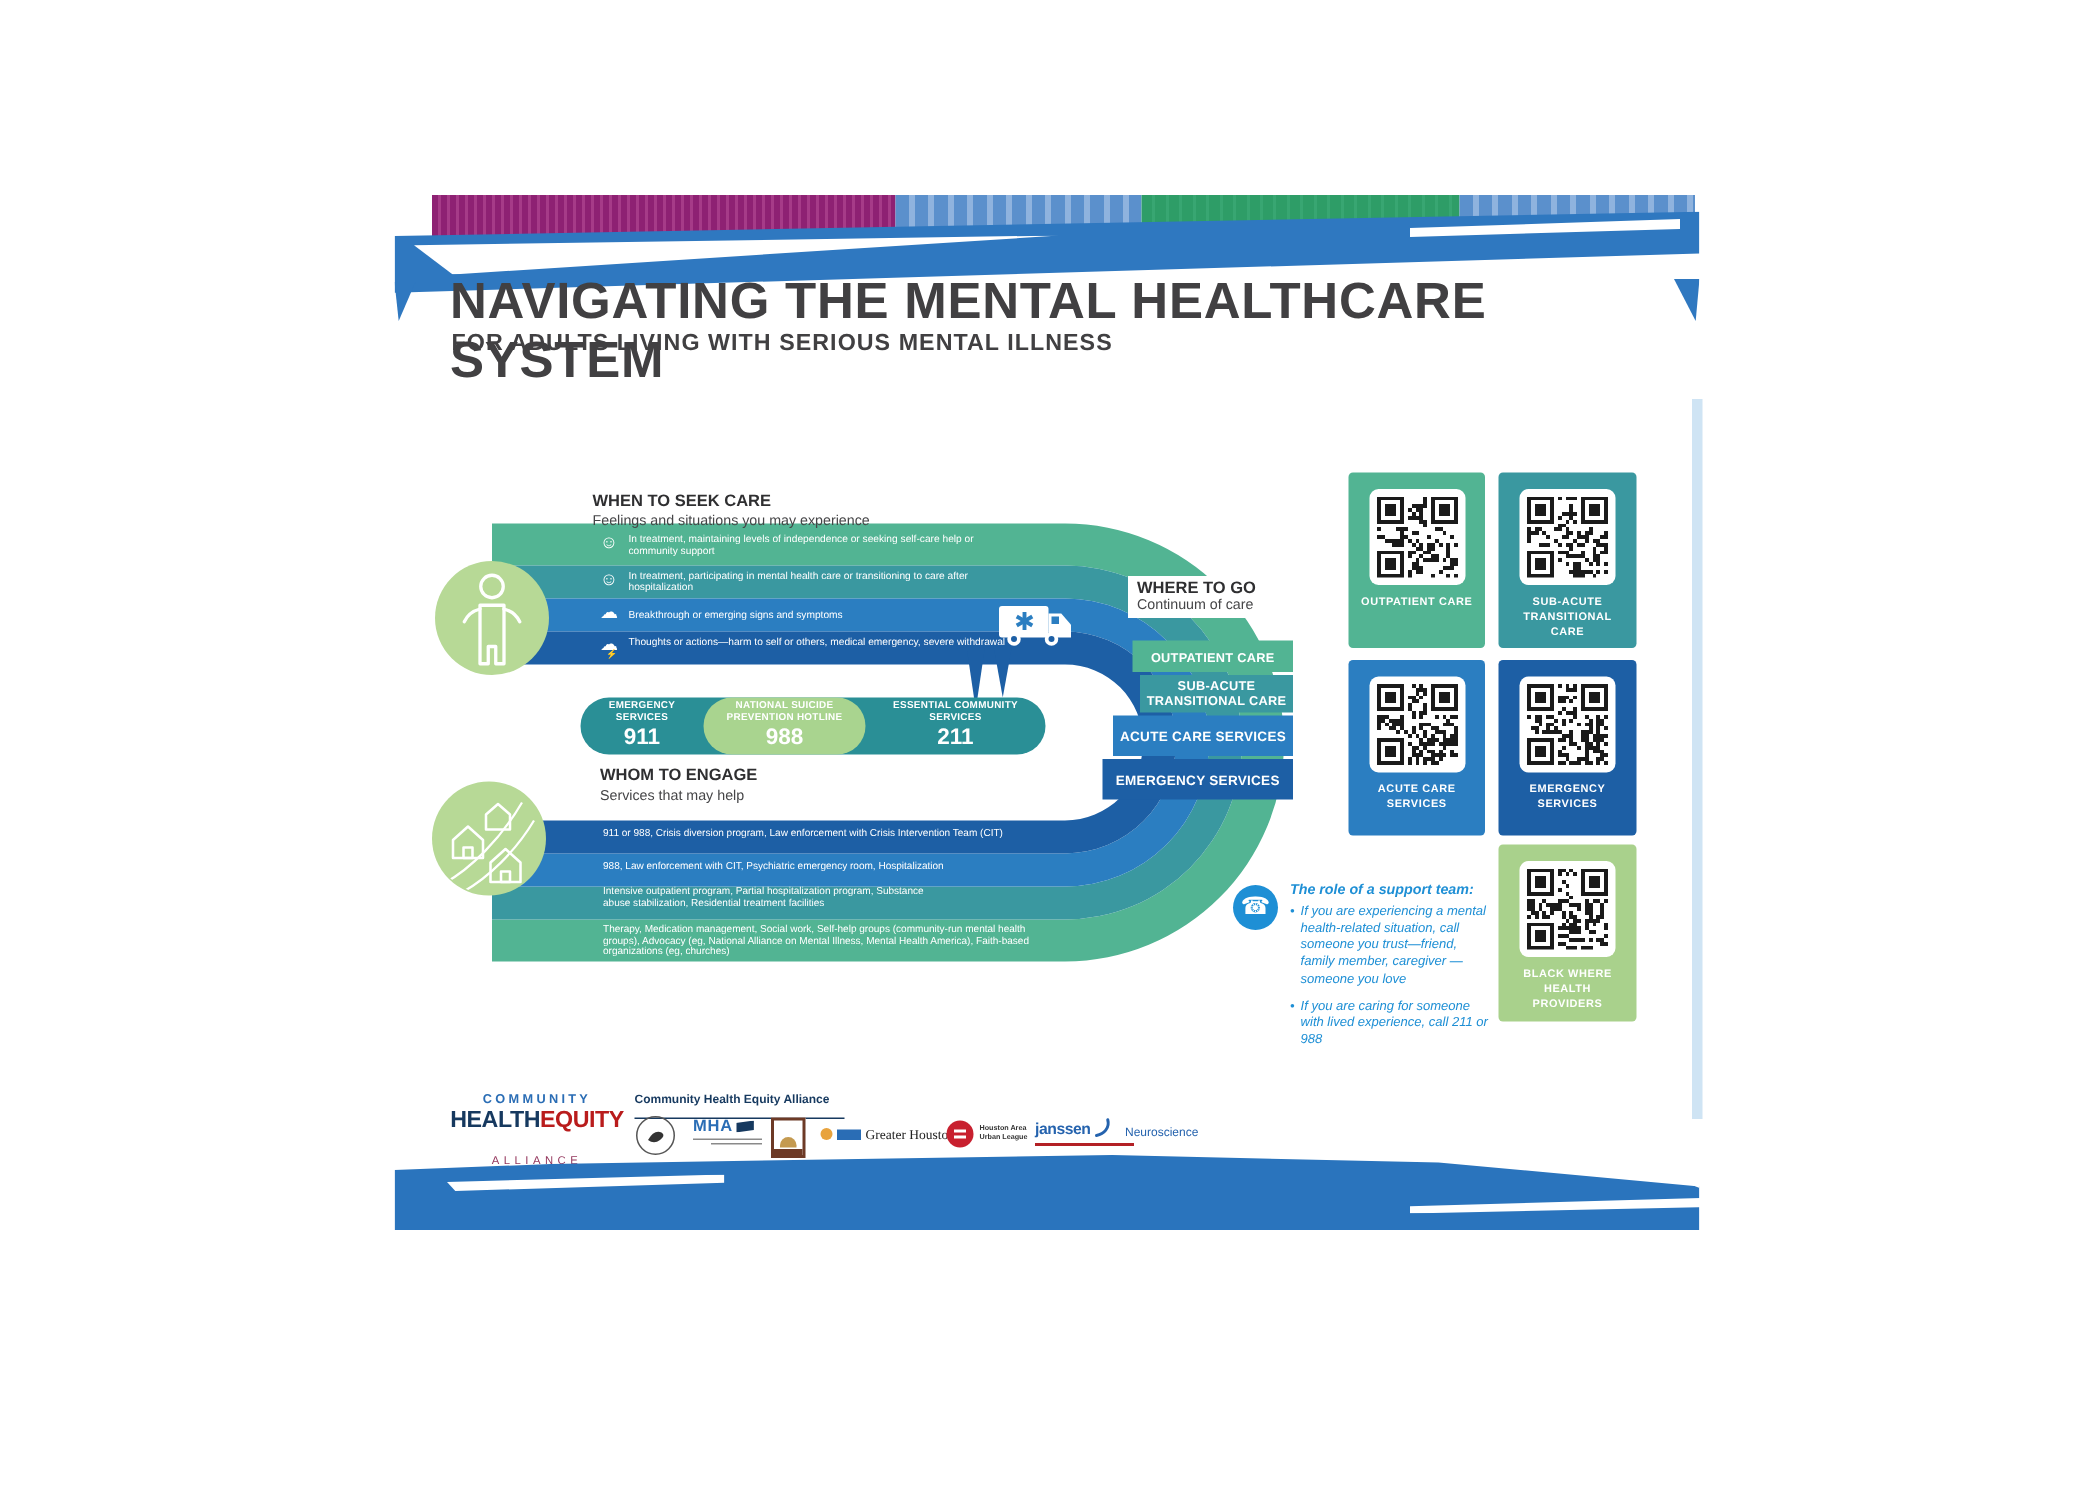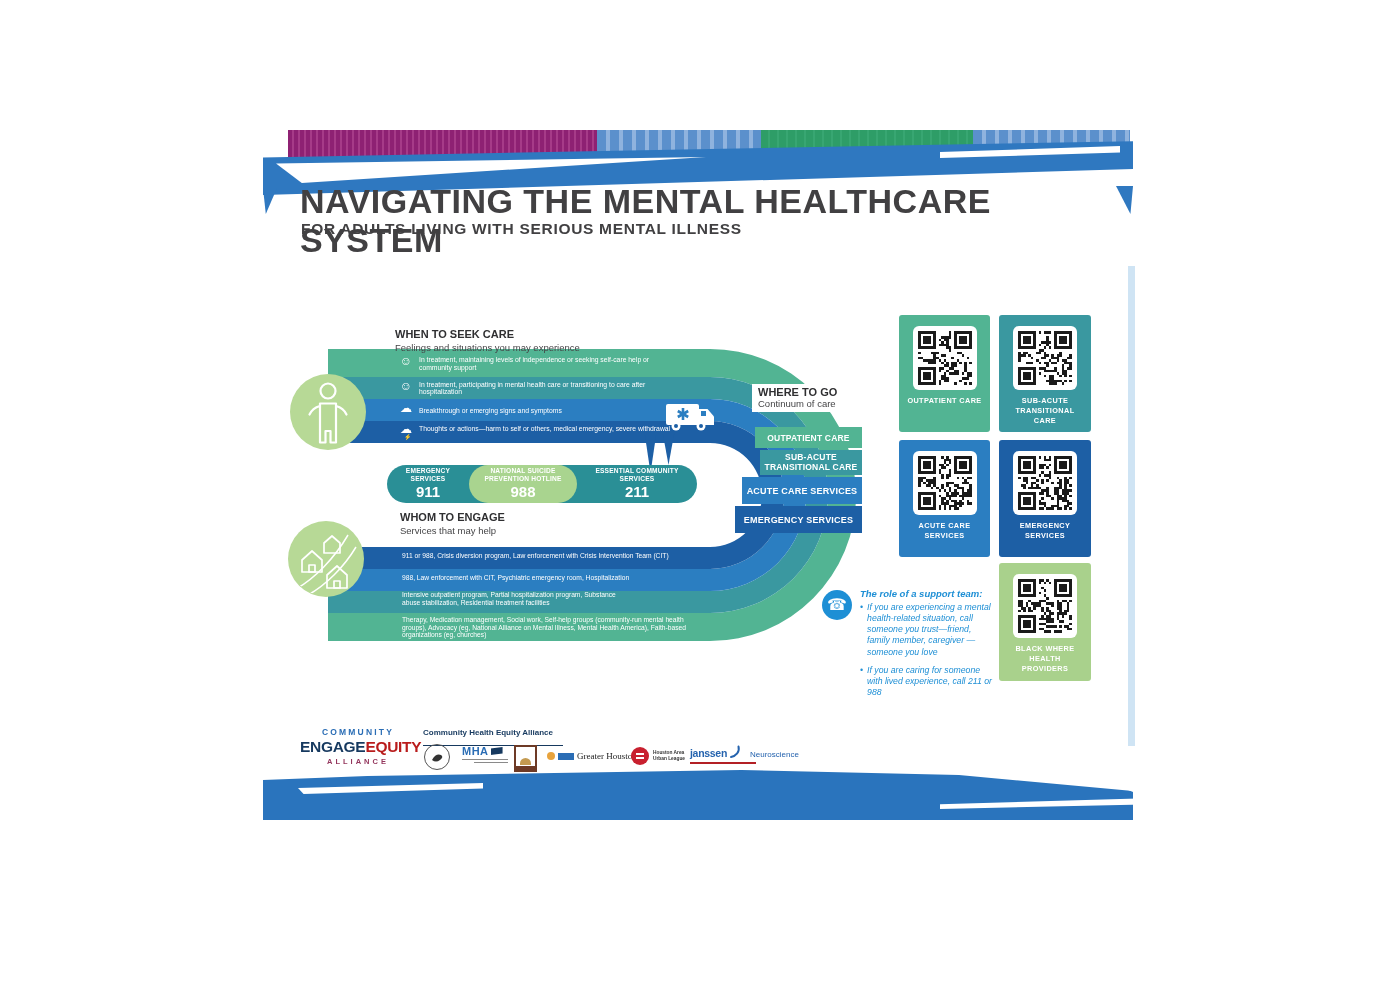--- a/index.html
+++ b/index.html
@@ -90,21 +90,21 @@
   .qc3{left:899px;top:440px;width:91px;height:117px;background:#2b7ec1;}
   .qc4{left:999px;top:440px;width:92px;height:117px;background:#1d5fa5;}
   .qc5{left:999px;top:563px;width:92px;height:118px;background:#a9d18c;}
 
   
   .chea{left:300px;top:727px;width:116px;text-align:center;}
   .chea-top{font-size:8.5px;font-weight:700;letter-spacing:2.2px;color:#2a6db5;}
   .chea-main{font-size:15.5px;font-weight:700;letter-spacing:-.3px;margin-top:1px;}
   .chea-health{color:#16395f;}
   .chea-equity{color:#b91c1c;}
-  .chea-bottom{font-size:7.5px;font-weight:700;letter-spacing:3px;color:#93355c;margin-top:1px;}
+  .chea-bottom{font-size:7.5px;font-weight:400;letter-spacing:3px;color:#93355c;margin-top:13px;}
   .partners-h{left:423px;top:728px;font-size:8px;font-weight:700;color:#16395f;
               border-bottom:1.5px solid #16395f;padding-bottom:8px;width:140px;}
   .seal1{left:424px;top:744px;width:24px;height:24px;border:1.5px solid #555;border-radius:50%;
          display:flex;align-items:center;justify-content:center;}
   .mha{left:462px;top:745px;width:50px;}
   .mha-top{display:flex;align-items:center;gap:2px;}
   .mha-word{font-size:11px;font-weight:700;color:#2a6db5;letter-spacing:.5px;}
   .mha-flag{width:12px;height:8px;background:#16395f;clip-path:polygon(0 20%,100% 0,100% 80%,0 100%);}
   .tiny-bar{height:1.5px;background:#8a8a8a;margin-top:1.5px;}
   .seal2{left:514px;top:745px;width:19px;height:23px;background:#fff;border:2px solid #6d3a26;
@@ -882,21 +882,21 @@
           <rect x="0" y="14" width="7" height="7" fill="#1a1a1a"></rect>
           <rect x="1" y="15" width="5" height="5" fill="#fff"></rect>
           <rect x="2" y="16" width="3" height="3" fill="#1a1a1a"></rect>
         </svg>
       </div>
     <div class="qr-label">BLACK WHERE HEALTH PROVIDERS</div>
   </div>
 
   <div class="abs chea">
     <div class="chea-top">COMMUNITY</div>
-    <div class="chea-main"><span class="chea-health">ENGAGE</span><span class="chea-equity">EQUITY</span></div>
+    <div class="chea-main"><span class="chea-health">HEALTH</span><span class="chea-equity">EQUITY</span></div>
     <div class="chea-bottom">ALLIANCE</div>
   </div>
   <div class="abs partners-h">Community Health Equity Alliance</div>
   <div class="abs seal1">
     <svg width="18" height="18" viewBox="0 0 18 18">
         <path d="M4 12 q4 -7 9 -5 q3 2 -1 5 q-4 3 -8 0 z" fill="#333"></path>
       </svg>
   </div>
   <div class="abs mha">
     <div class="mha-top">

